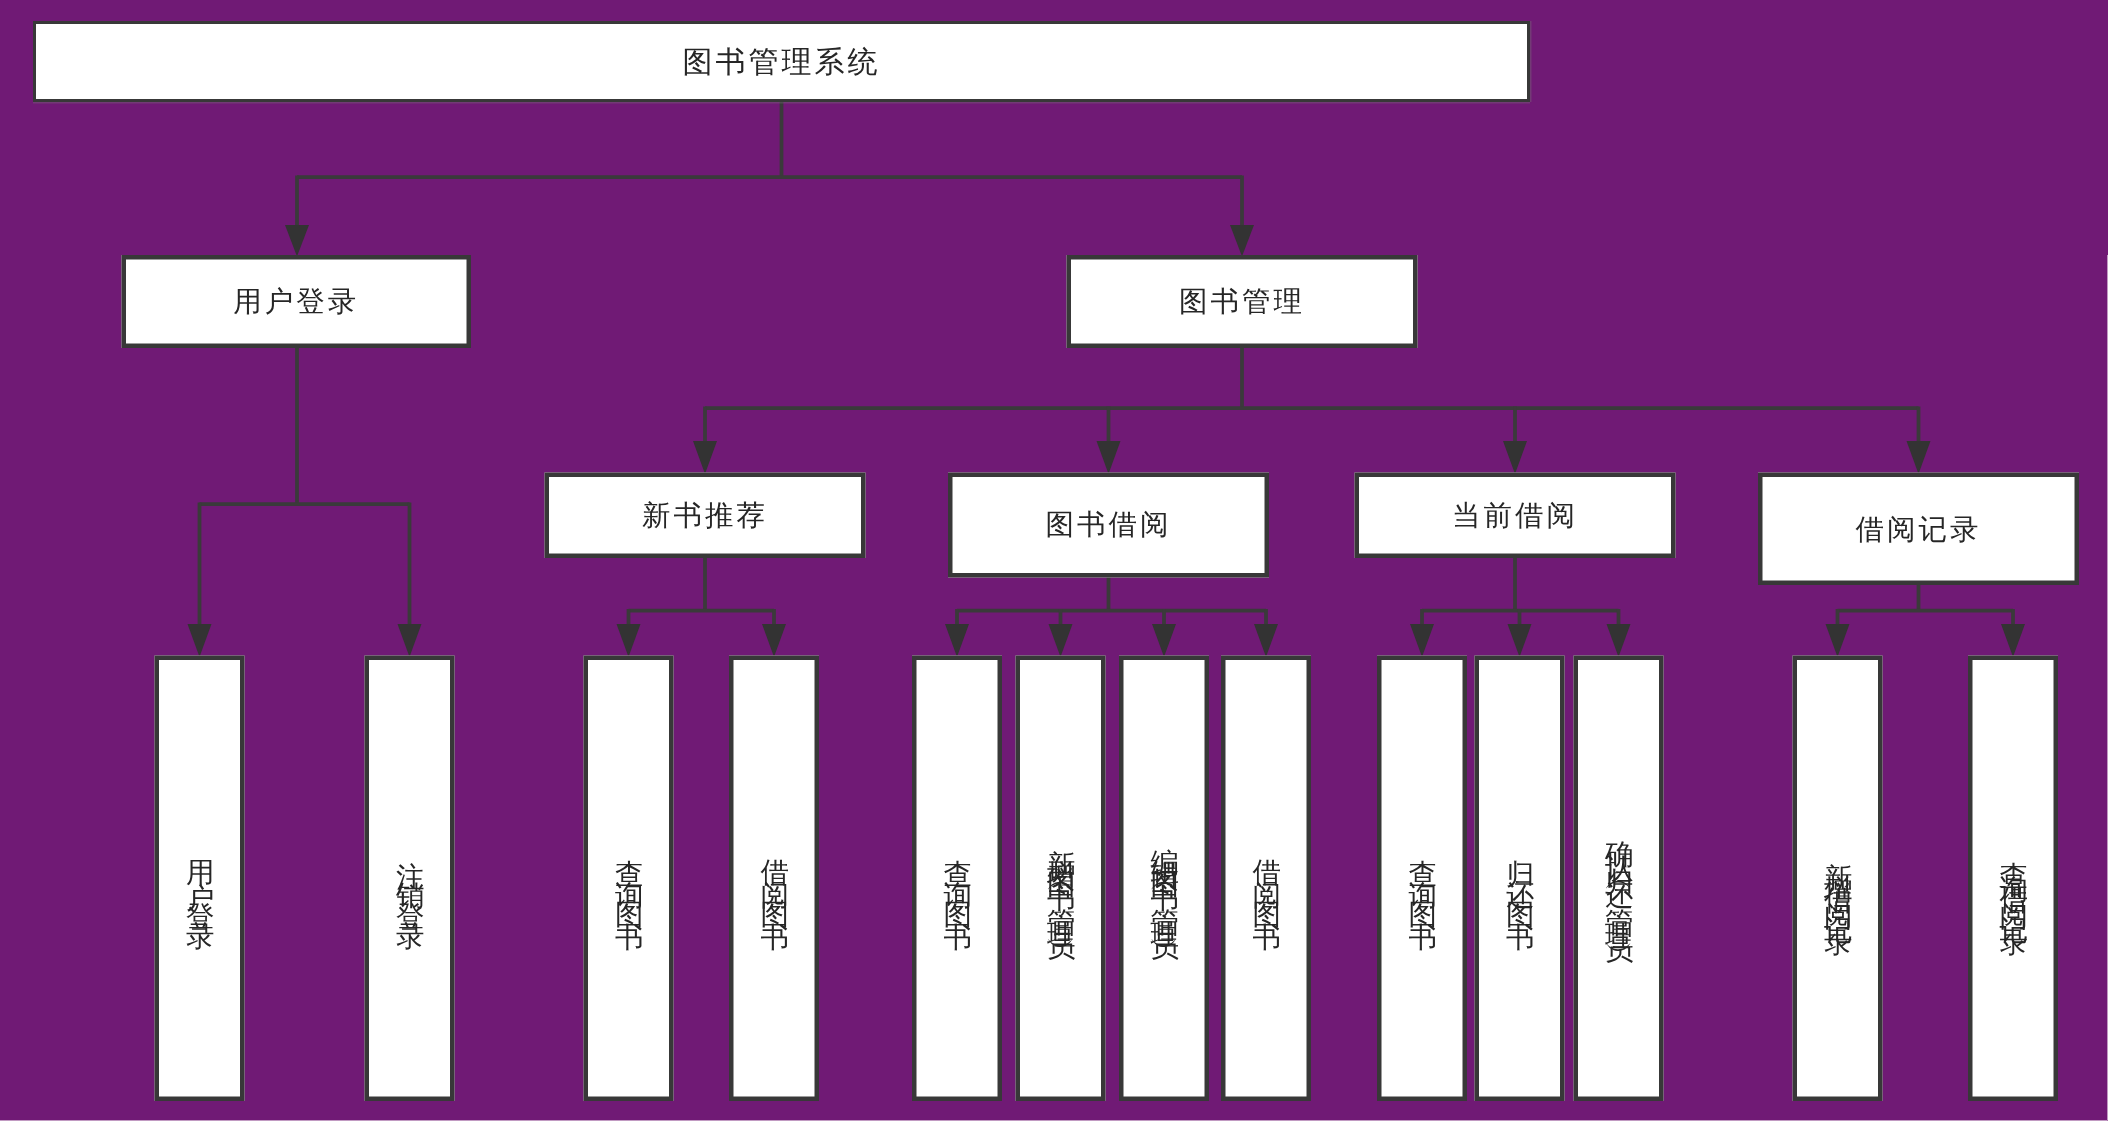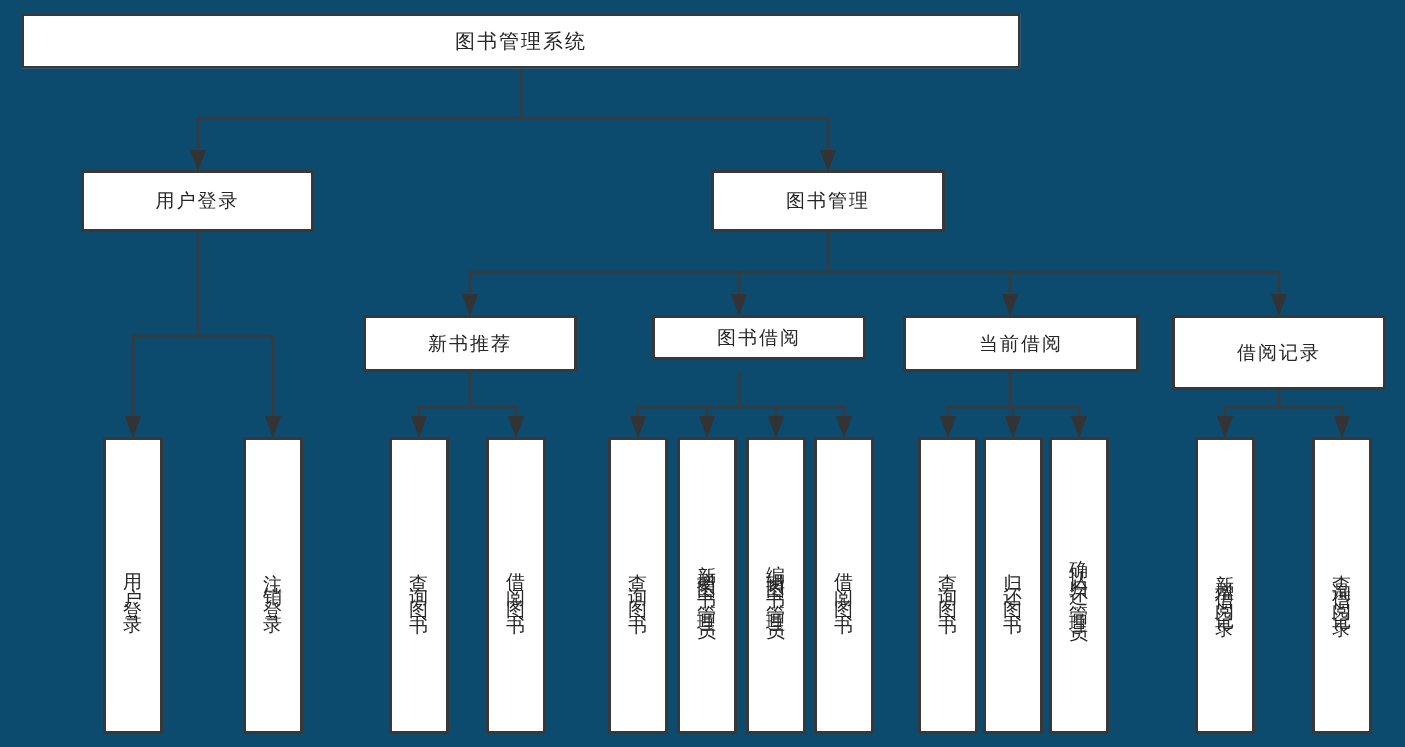--- a/index.html
+++ b/index.html
@@ -4,21 +4,21 @@
 <style>
   html, body {
     margin: 0;
     padding: 0;
     background: #ffffff;
   }
   .stage {
     position: relative;
     width: 1405px;
     height: 747px;
-    background: #0c4a6e;
+    background: #701a75;
     font-family: Liberation Sans, sans-serif;
     color: #262626;
     overflow: hidden;
   }
   svg.wires {
     position: absolute;
     left: 0; top: 0;
     width: 1405px; height: 747px;
     z-index: 1;
   }
@@ -152,24 +152,24 @@
   <div class="node" style="left:81px; top:170px; width:233px; height:62px;">
     <span class="hlabel">用户登录</span>
   </div>
   <div class="node" style="left:363px; top:315px; width:214px; height:57px;">
     <span class="hlabel">新书推荐</span>
   </div>
 
   <div class="node" style="left:711px; top:170px; width:234px; height:62px;">
     <span class="hlabel">图书管理</span>
   </div>
-  <div class="node" style="left:652px; top:315px; width:214px; height:45px;">
+  <div class="node" style="left:632px; top:315px; width:214px; height:70px;">
     <span class="hlabel">图书借阅</span>
   </div>
-  <div class="node" style="left:903px; top:315px; width:236px; height:57px;">
+  <div class="node" style="left:903px; top:315px; width:214px; height:57px;">
     <span class="hlabel">当前借阅</span>
   </div>
   <div class="node" style="left:1172px; top:315px; width:214px; height:75px;">
     <span class="hlabel">借阅记录</span>
   </div>
 
   <div class="node" style="left:103px; top:437px; width:60px; height:297px;">
     <span class="vlabel">用户登录</span>
   </div>
   <div class="node" style="left:243px; top:437px; width:60px; height:297px;">

